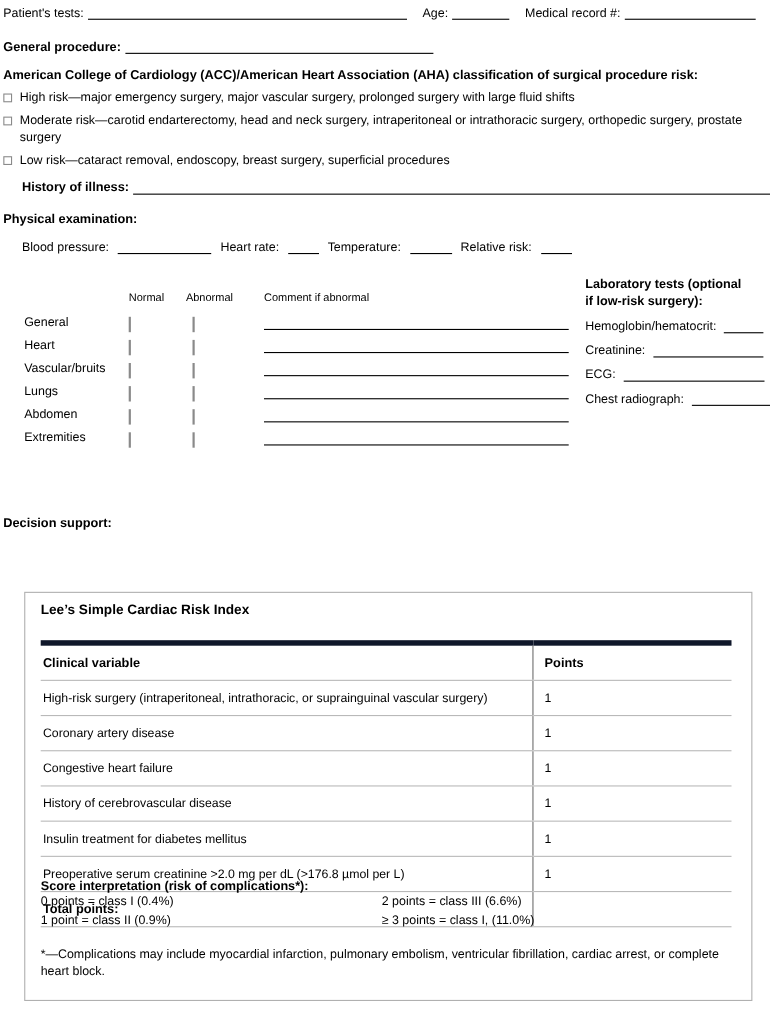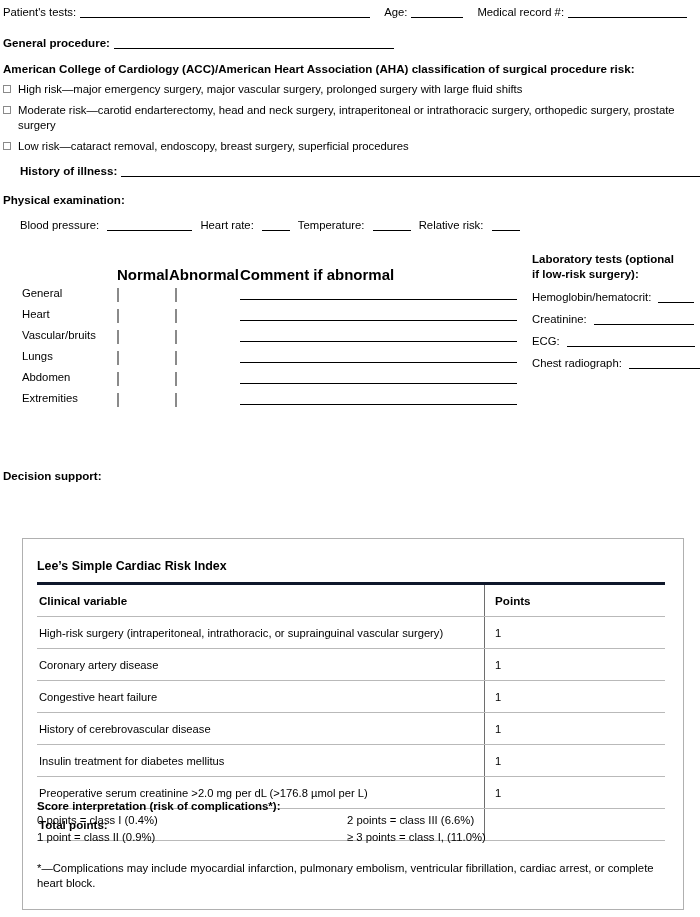--- a/index.html
+++ b/index.html
@@ -58,21 +58,21 @@
   }
   .risk-text { flex: 1 1 auto; }
 
   
   #vitals { left: 20px; top: 219px; white-space: nowrap; }
   #vitals .rule { margin: 0 5px; }
 
   
   #exam { left: 22px; top: 266px; width: 500px; }
   .exam-head { position: relative; height: 19px; }
-  .exam-head .col { position: absolute; font-weight: bold; font-size: 15px; }
+  .exam-head .col { position: absolute; font-weight: normal; font-size: 10px; }
   .exam-head .c-normal   { left: 95px; }
   .exam-head .c-abnormal { left: 147px; }
   .exam-head .c-comment  { left: 218px; }
   .exam-row { position: relative; height: 21px; }
   .exam-row .r-label { position: absolute; left: 0; top: 2px; }
   .exam-row .r-box1 { position: absolute; left: 95px;  top: 4px; }
   .exam-row .r-box2 { position: absolute; left: 153px; top: 4px; }
   .exam-row .r-line {
     position: absolute;
     left: 218px;
@@ -97,21 +97,21 @@
     top: 538px;
     width: 662px;
     height: 372px;
     border: 1px solid #b0b0b0;
     box-sizing: border-box;
     background: #fff;
   }
   #risk-box-title {
     position: absolute;
     left: 14px;
-    top: 20px;
+    top: 8px;
     font-weight: bold;
     font-size: 12.4px;
   }
 
   
   #risk-table {
     position: absolute;
     left: 14px;
     top: 43px;
     width: 628px;
@@ -129,21 +129,21 @@
   #risk-table .col-pts  {
     width: 171px;
     padding: 6px 6px 6px 10px;
     border-left: 1px solid #6e6e6e;
     height: 19px;
   }
   #risk-table thead .col-var,
   #risk-table thead .col-pts {
     font-weight: bold;
     font-size: 11.6px;
-    border-top: 3px solid #0f172a;
+    border-top: 5px solid #0f172a;
     margin-top: 35px;
   }
   #risk-table .total-label {
     text-align: left;
     font-weight: bold;
     font-size: 11.6px;
     padding-right: 8px;
   }
 
   

